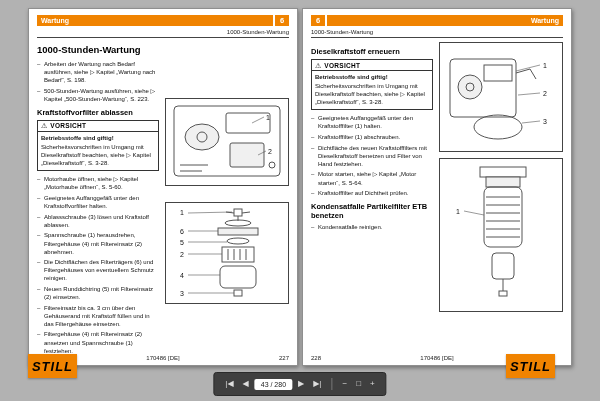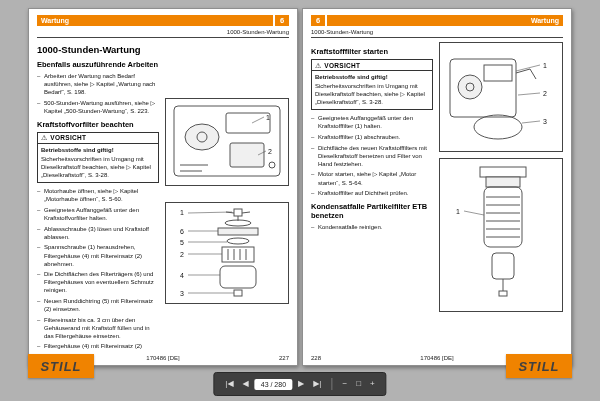--- a/index.html
+++ b/index.html
@@ -49,21 +49,21 @@
   .figure svg { display:block; }
   .sketch { stroke:#555; stroke-width:1; fill:none; }
   .sketch-fill { stroke:#555; stroke-width:1; fill:#f0f0f0; }
   .callout-text { font-size:7px; fill:#111; font-family:"Liberation Sans", sans-serif; }
   .leader { stroke:#555; stroke-width:0.6; }
 
   .footer { margin-top:auto; display:grid; grid-template-columns:1fr auto 1fr; font-size:6px;
             color:#222; padding-top:2px; align-items:end; flex:0 0 auto; }
   .f-left { justify-self:start; } .f-mid { justify-self:center; } .f-right { justify-self:end; }
 
-  .logo { position:absolute; width:66px; height:24px; background:#f08300; color:#404040;
+  .logo { position:absolute; width:49px; height:24px; background:#f08300; color:#000000;
           display:flex; align-items:center; justify-content:center; font-weight:bold;
           font-style:italic; font-size:13px; letter-spacing:1px; z-index:5;
           box-shadow:0 1px 2px rgba(0,0,0,.3); }
   .logo-l { left:28px; top:354px; }
   .logo-r { left:506px; top:354px; }
 
   .toolbar { position:absolute; left:50%; transform:translateX(-50%); top:372px; height:24px;
              background:#3f3f3f; border:1px solid #2a2a2a; border-radius:3px;
              display:flex; align-items:center; gap:3px; padding:0 8px; z-index:6; }
   .tb-btn { background:none; border:none; color:#ddd; font-size:8px; line-height:1;
@@ -81,27 +81,26 @@
       <div class="hdr">
         <div class="hdr-bar">Wartung</div>
         <div class="hdr-num">6</div>
       </div>
       <div class="subrow">1000-Stunden-Wartung</div>
 
       <div class="content">
         <div class="col-text">
           <div class="title">1000-Stunden-Wartung</div>
 
-          <div class="h2">Ebenfalls auszuführende Arbeiten</div>
           <ul class="bullets">
             <li>Arbeiten der Wartung nach Bedarf ausführen, siehe ▷ Kapitel „Wartung nach Bedarf“, S. 198.</li>
             <li>500-Stunden-Wartung ausführen, siehe ▷ Kapitel „500-Stunden-Wartung“, S. 223.</li>
           </ul>
 
-          <div class="h2">Kraftstoffvorfilter beachten</div>
+          <div class="h2">Kraftstoffvorfilter ablassen</div>
 
           <div class="warn">
             <div class="warn-head">
               <span class="warn-icon">⚠</span>
               <span class="warn-label">VORSICHT</span>
             </div>
             <div class="warn-body">
               <div class="warn-strong">Betriebsstoffe sind giftig!</div>
               <div>Sicherheitsvorschriften im Umgang mit Dieselkraftstoff beachten, siehe ▷ Kapitel „Dieselkraftstoff“, S. 3-28.</div>
             </div>
@@ -181,21 +180,21 @@
   <div class="page right">
     <div class="page-inner">
       <div class="hdr">
         <div class="hdr-num">6</div>
         <div class="hdr-bar">Wartung</div>
       </div>
       <div class="subrow">1000-Stunden-Wartung</div>
 
       <div class="content">
         <div class="col-text">
-          <div class="h2">Kraftstofffilter starten</div>
+          <div class="h2">Dieselkraftstoff erneuern</div>
 
           <div class="warn">
             <div class="warn-head">
               <span class="warn-icon">⚠</span>
               <span class="warn-label">VORSICHT</span>
             </div>
             <div class="warn-body">
               <div class="warn-strong">Betriebsstoffe sind giftig!</div>
               <div>Sicherheitsvorschriften im Umgang mit Dieselkraftstoff beachten, siehe ▷ Kapitel „Dieselkraftstoff“, S. 3-28.</div>
             </div>

